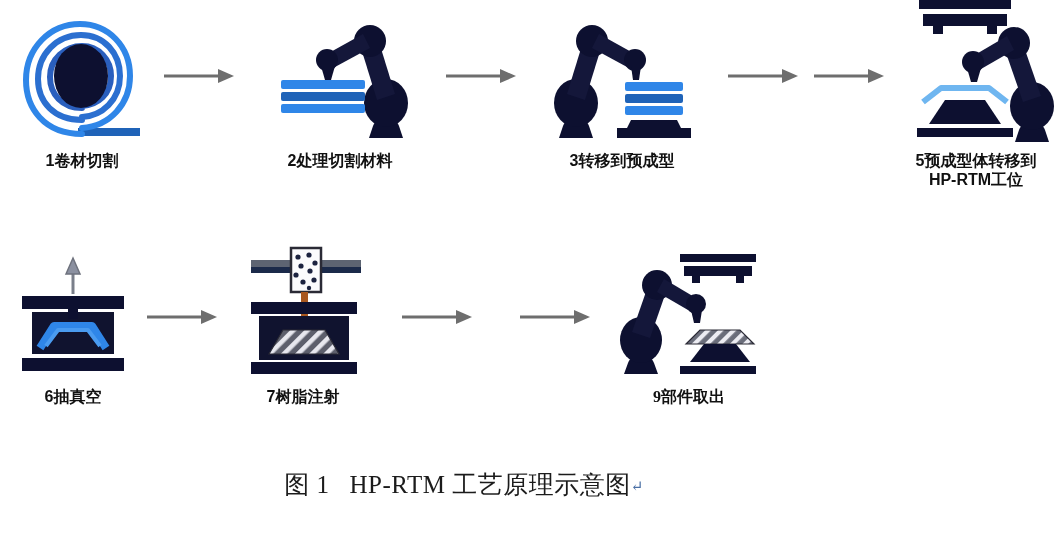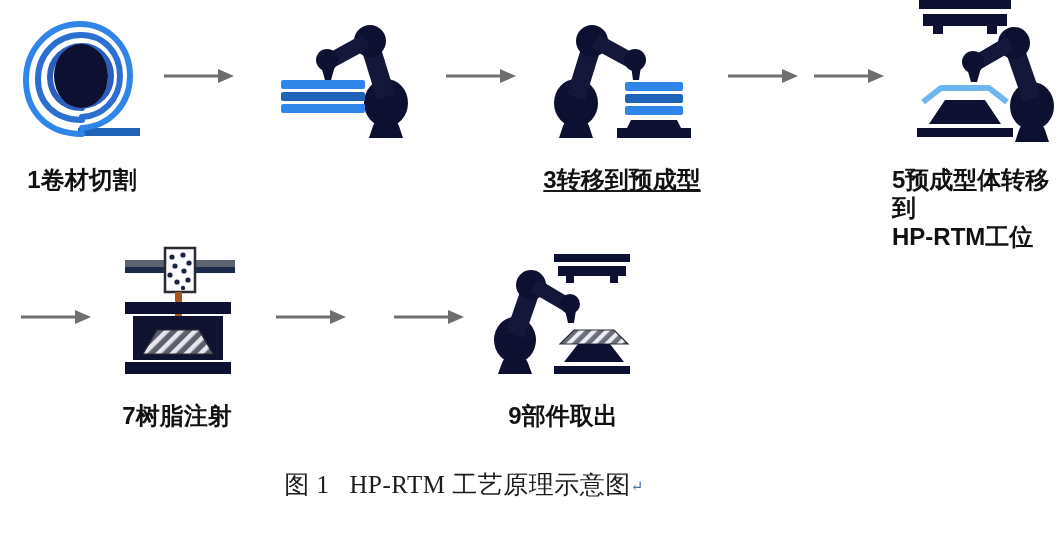--- a/index.html
+++ b/index.html
@@ -38,26 +38,26 @@
     flex-direction: column;
     align-items: center;
     flex: 0 0 auto;
   }
   .icon-box {
     display: flex;
     align-items: flex-end;
     justify-content: center;
   }
   .step-label {
-    margin-top: 20px;
-    font-size: 24px;
+    margin-top: 6px;
+    font-size: 16px;
     font-weight: 700;
     letter-spacing: 0px;
     line-height: 1.18;
-    text-align: left;
+    text-align: center;
     white-space: pre-line;
     color: #111111;
   }
 
   .arrow {
     flex: 0 0 auto;
     display: flex;
     align-items: center;
     justify-content: center;
   }
@@ -136,30 +136,31 @@
 
           <path d="M56 56 L70 56 L66 70 L60 70 Z" fill="#0d1030"></path>
 
           <g>
             <rect x="16" y="70" width="84" height="9" rx="2" fill="#2f86e8"></rect>
             <rect x="16" y="82" width="84" height="9" rx="2" fill="#1f63b8"></rect>
             <rect x="16" y="94" width="84" height="9" rx="2" fill="#2f86e8"></rect>
           </g>
         </svg>
       </div>
+      <div class="step-label">2处理切割材料</div>
     </div>
 
     <div class="arrow" style="width:86px;height:140px;">
       <svg width="74" height="18" viewBox="0 0 74 18">
         <line x1="2" y1="9" x2="58" y2="9" stroke="#6e6e6e" stroke-width="3"></line>
         <path d="M56 2 L72 9 L56 16 Z" fill="#6e6e6e"></path>
       </svg>
     </div>
 
-    <div class="step" style="width:196px;text-decoration:underline;">
+    <div class="step" style="width:196px;">
       <div class="icon-box" style="height:140px;">
         <svg width="150" height="136" viewBox="0 0 150 136">
 
           <path d="M12 128 L46 128 L42 116 C40 110 34 108 29 108 C24 108 18 110 16 116 Z" fill="#0d1030"></path>
           <ellipse cx="29" cy="93" rx="22" ry="24" fill="#0d1030"></ellipse>
           <path d="M20 84 L36 32 L54 38 L38 90 Z" fill="#14173a"></path>
           <ellipse cx="45" cy="31" rx="16" ry="16" fill="#0d1030"></ellipse>
           <path d="M45 38 L80 57 L88 44 L52 24 Z" fill="#14173a"></path>
           <ellipse cx="88" cy="50" rx="11" ry="11" fill="#0d1030"></ellipse>
           <path d="M84 56 L94 56 L92 70 L86 70 Z" fill="#0d1030"></path>
@@ -211,20 +212,43 @@
           <rect x="16" y="132" width="96" height="9" fill="#0d1030"></rect>
         </svg>
       </div>
       <div class="step-label">5预成型体转移到
 HP-RTM工位</div>
     </div>
   </div>
 
   <div class="row" id="row-2" style="padding-left:10px;">
 
+    <div class="step" style="width:126px;">
+      <div class="icon-box" style="height:130px;">
+        <svg width="118" height="126" viewBox="0 0 118 126">
+
+          <g>
+            <line x1="59" y1="38" x2="59" y2="12" stroke="#7a7f8a" stroke-width="3"></line>
+            <path d="M52 18 L59 2 L66 18 Z" fill="#8b90a0" stroke="#6e727d" stroke-width="1.5"></path>
+          </g>
+
+          <rect x="8" y="40" width="102" height="13" fill="#0d1030"></rect>
+
+          <rect x="18" y="56" width="82" height="42" fill="#10132f"></rect>
+
+          <rect x="54" y="53" width="10" height="10" fill="#0d1030"></rect>
+
+          <path d="M26 92 L40 70 L78 70 L92 92" fill="none" stroke="#2f86e8" stroke-width="8" stroke-linejoin="round"></path>
+          <path d="M32 90 L44 74 L74 74 L86 90" fill="none" stroke="#4a9bf0" stroke-width="4" stroke-linejoin="round"></path>
+
+          <rect x="8" y="102" width="102" height="13" fill="#0d1030"></rect>
+        </svg>
+      </div>
+      <div class="step-label">6抽真空</div>
+    </div>
 
     <div class="arrow" style="width:92px;height:130px;">
       <svg width="74" height="18" viewBox="0 0 74 18">
         <line x1="2" y1="9" x2="58" y2="9" stroke="#6e6e6e" stroke-width="3"></line>
         <path d="M56 2 L72 9 L56 16 Z" fill="#6e6e6e"></path>
       </svg>
     </div>
 
     <div class="step" style="width:150px;">
       <div class="icon-box" style="height:130px;">
@@ -274,21 +298,21 @@
     </div>
 
 
     <div class="arrow" style="width:118px;height:130px;">
       <svg width="74" height="18" viewBox="0 0 74 18">
         <line x1="2" y1="9" x2="58" y2="9" stroke="#6e6e6e" stroke-width="3"></line>
         <path d="M56 2 L72 9 L56 16 Z" fill="#6e6e6e"></path>
       </svg>
     </div>
 
-    <div class="step" style="width:150px;">
+    <div class="step" style="width:150px;font-family:Liberation Serif, serif;">
       <div class="icon-box" style="height:130px;">
         <svg width="142" height="130" viewBox="0 0 142 130">
           <defs>
             <pattern id="hatch9" width="9" height="9" patternUnits="userSpaceOnUse" patternTransform="rotate(45)">
               <rect width="9" height="9" fill="#6a6d7a"></rect>
               <rect width="4.2" height="9" fill="#ececf2"></rect>
             </pattern>
           </defs>
 
           <rect x="62" y="2" width="76" height="8" fill="#0d1030"></rect>

